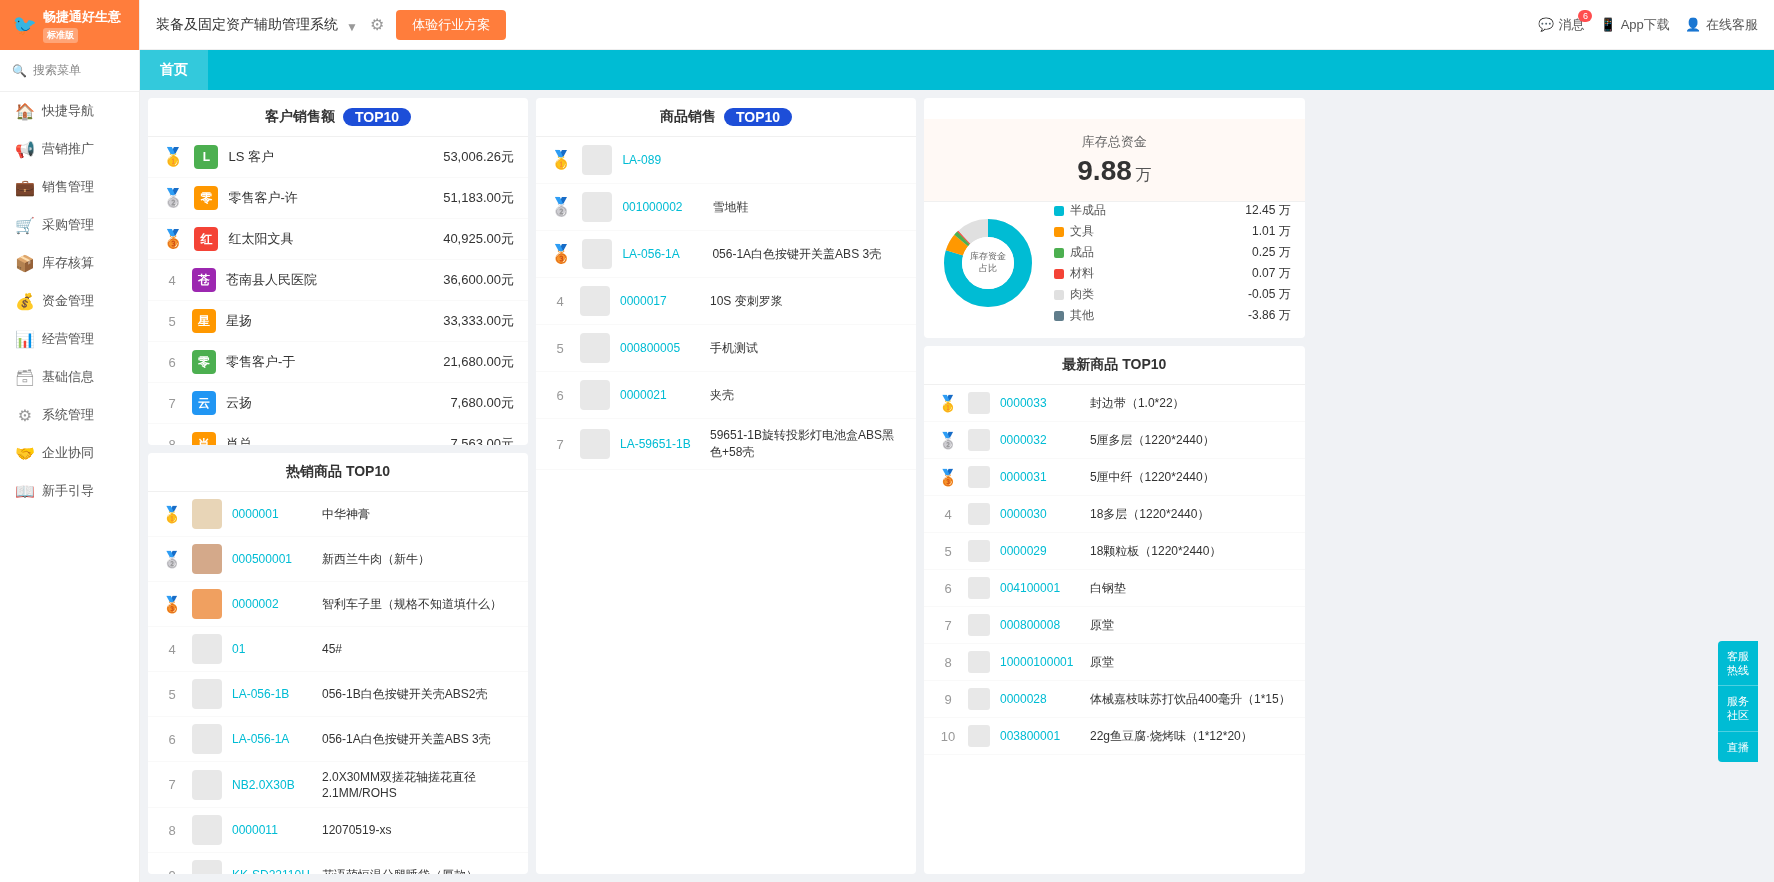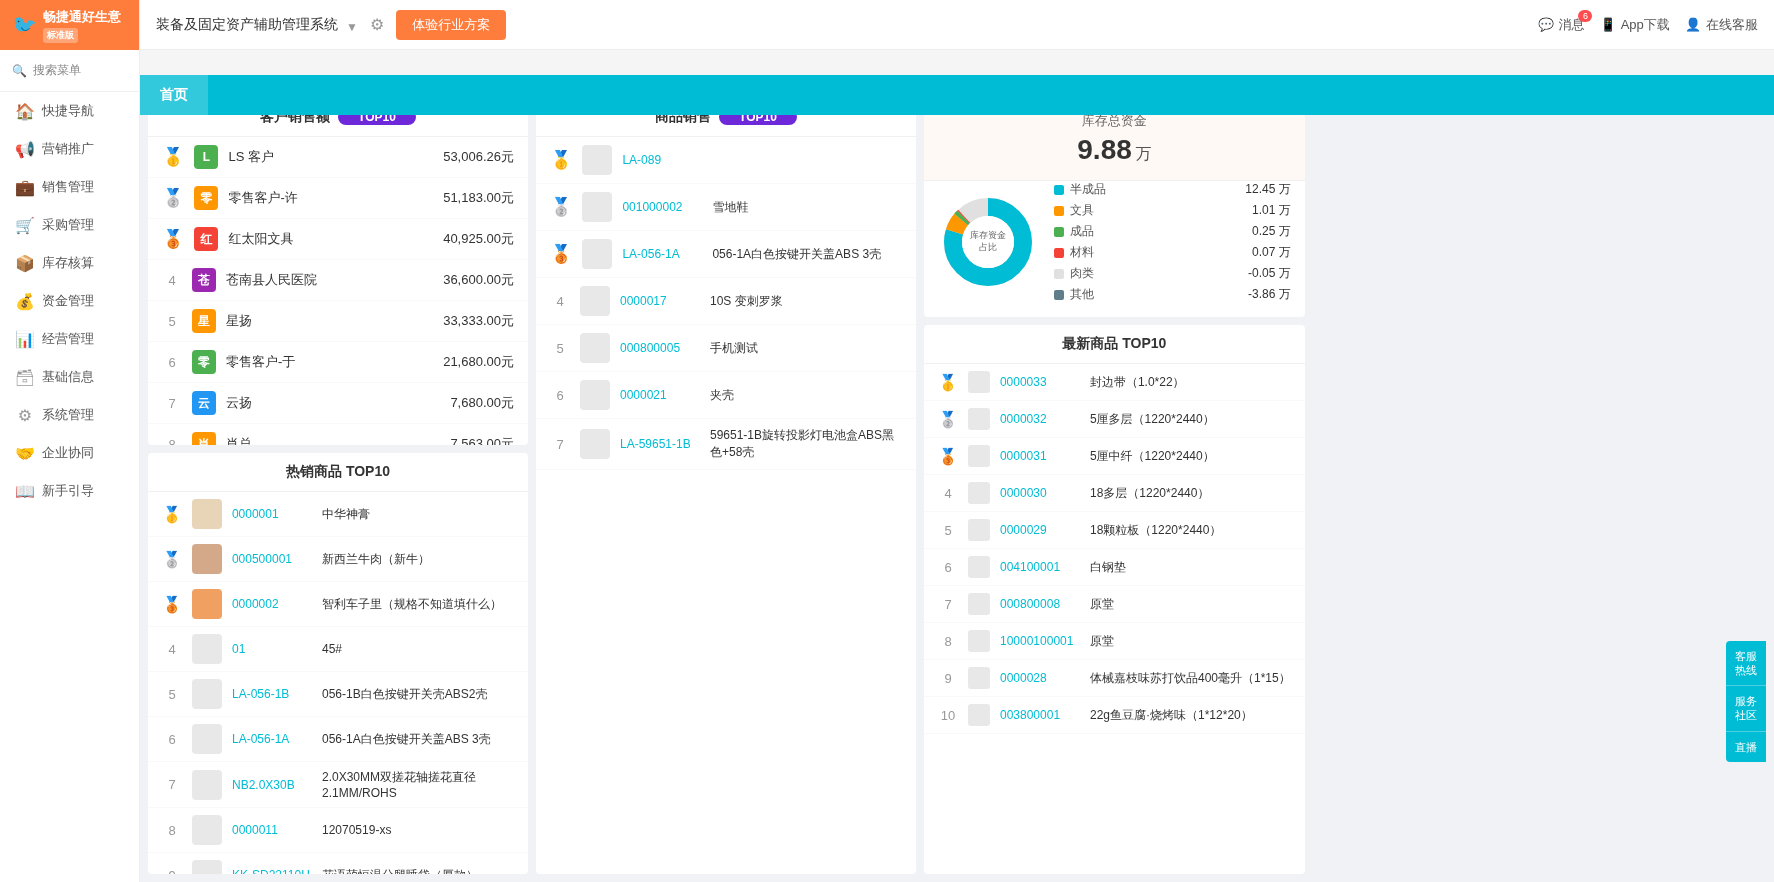--- a/index.html
+++ b/index.html
@@ -46,21 +46,21 @@
     .topbar-right { margin-left: auto; display: flex; align-items: center; gap: 16px; }
     .topbar-right-item { display: flex; align-items: center; gap: 4px; cursor: pointer; color: #555; font-size: 13px; position: relative; }
     .topbar-badge {
       position: absolute; top: -6px; right: -8px; background: #ff4d4f; color: #fff;
       font-size: 9px; border-radius: 8px; padding: 1px 4px; min-width: 14px; text-align: center;
     }
 
     
     .main-nav {
       position: fixed; left: 140px; top: 50px; right: 0; height: 40px;
-      background: #00bcd4; z-index: 98; display: flex; align-items: stretch; margin-top: 25px;
+      background: #00bcd4; z-index: 98; display: flex; align-items: stretch;
     }
     .main-nav-tab {
       padding: 0 20px; display: flex; align-items: center; color: #fff; font-size: 14px;
       cursor: pointer; opacity: 0.85;
     }
     .main-nav-tab.active { background: rgba(255,255,255,0.2); opacity: 1; font-weight: bold; }
 
     
     .content {
       position: fixed; left: 140px; top: 90px; right: 0; bottom: 0;
@@ -76,21 +76,21 @@
     .col-right { flex: 1; display: flex; flex-direction: column; gap: 8px; overflow-y: auto; }
 
     .card {
       background: #fff; border-radius: 4px; overflow: hidden;
     }
     .card-header {
       padding: 10px 14px; border-bottom: 1px solid #f0f0f0;
       font-size: 14px; font-weight: bold; color: #333;
       display: flex; align-items: center; gap: 8px; justify-content: center;
     }
-    .card-header-badge { background: #6d28d9; color: #fff; font-size: 12px; padding: 1px 20px; border-radius: 10px; }
+    .card-header-badge { background: #1d4ed8; color: #fff; font-size: 14px; padding: 1px 12px; border-radius: 10px; }
 
     
     .rank-list { }
     .rank-item {
       display: flex; align-items: center; padding: 8px 14px; border-bottom: 1px solid #f9f9f9; gap: 10px;
     }
     .rank-num { width: 20px; text-align: center; font-size: 13px; color: #999; }
     .rank-avatar {
       width: 24px; height: 24px; border-radius: 4px; display: flex; align-items: center;
       justify-content: center; color: #fff; font-size: 12px; font-weight: bold; flex-shrink: 0;
@@ -124,36 +124,37 @@
     .new-product-item {
       display: flex; align-items: center; padding: 7px 14px; border-bottom: 1px solid #f9f9f9; gap: 10px;
     }
     .new-product-num { width: 20px; text-align: center; font-size: 13px; color: #999; }
     .new-product-thumb { width: 22px; height: 22px; background: #e8e8e8; border-radius: 3px; flex-shrink: 0; }
     .new-product-code { font-size: 12px; color: #00bcd4; width: 80px; }
     .new-product-name { flex: 1; font-size: 12px; color: #333; }
 
     
     .float-btn {
-      position: fixed; right: 8px; bottom: 120px; width: 40px;
+      position: fixed; right: 16px; bottom: 120px; width: 40px;
       background: #00bcd4; color: #fff; font-size: 11px; text-align: center;
       border-radius: 4px 0 0 4px; cursor: pointer; z-index: 999;
     }
     .float-btn-item { padding: 8px 4px; border-bottom: 1px solid rgba(255,255,255,0.3); line-height: 1.3; }
     .float-btn-item:last-child { border-bottom: none; }
 
     
     ::-webkit-scrollbar { width: 4px; }
     ::-webkit-scrollbar-track { background: #f0f0f0; }
     ::-webkit-scrollbar-thumb { background: #ccc; border-radius: 2px; }
 
     
     .inventory-card-header {
       background: #fff9f5; padding: 14px; text-align: center;
       border-bottom: 1px solid #f0f0f0;
+      margin-top: 21px;
     }
     .inventory-label { font-size: 13px; color: #666; margin-bottom: 4px; }
   </style>
 </head>
 <body>
 
 <div class="sidebar">
   <div class="sidebar-logo">
     <span class="sidebar-logo-icon">🐦</span>
     <div>

